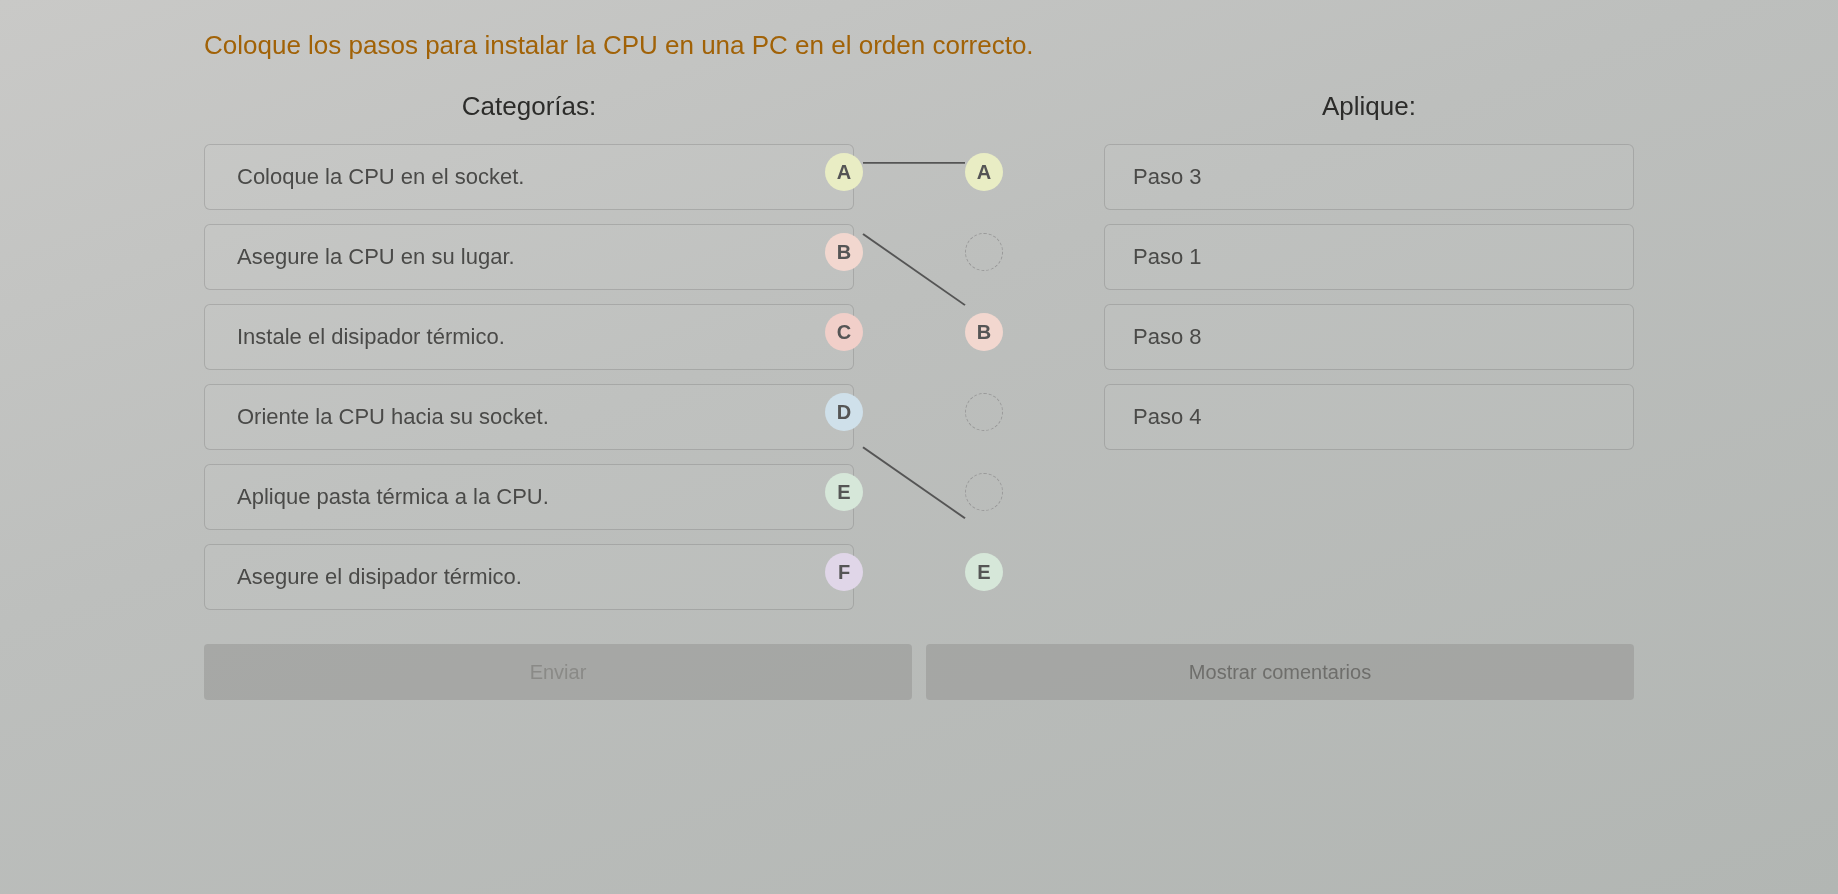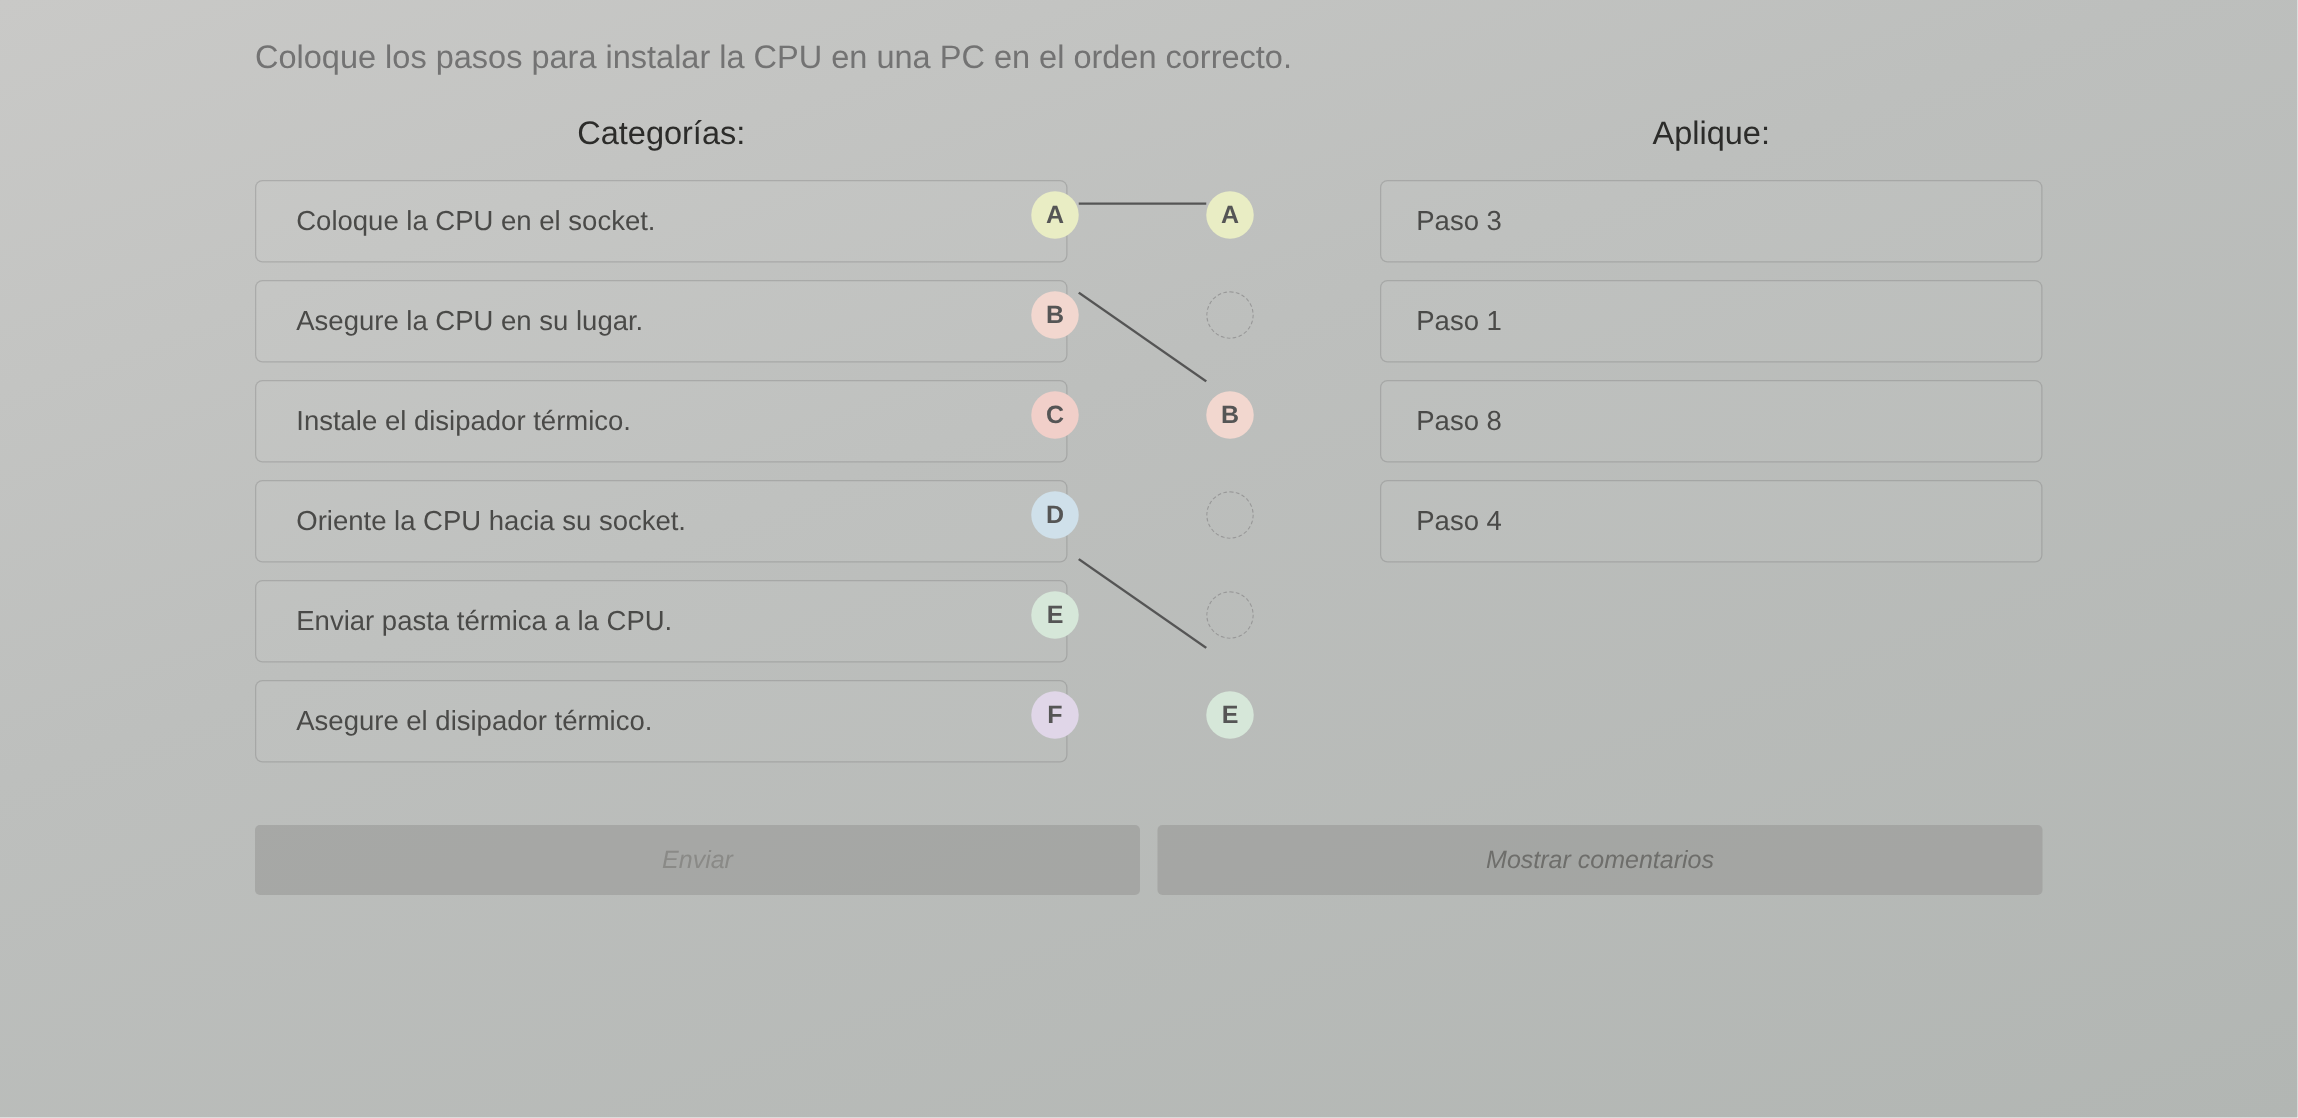--- a/index.html
+++ b/index.html
@@ -11,21 +11,21 @@
       padding:30px 40px;
       overflow:hidden;
     }
     .wrap{
       width:1430px;
       margin:0 auto;
       position:relative;
     }
     .prompt{
       font-size:26px;
-      color:#737373;
+      color:#a16207;
       margin-bottom:30px;
       margin-left:0;
     }
     .cols{
       display:flex;
       gap:0;
       position:relative;
     }
     .col{ position:relative; }
     .col-left{ width:650px; }
@@ -79,22 +79,21 @@
       position:absolute;
       top:0;left:0;
       width:100%;height:100%;
       pointer-events:none;
     }
     svg.links line{stroke:#555;stroke-width:2;}
 
     .btnbar{
       display:flex;
       gap:14px;
-      margin-top:36px;
-      font-style:italic;
+      margin-top:20px;
     }
     .btn{
       flex:1;
       height:56px;
       background:rgba(150,150,148,0.55);
       border-radius:4px;
       display:flex;align-items:center;justify-content:center;
       font-size:20px;
       color:#8a8a87;
       cursor:pointer;
@@ -119,21 +118,21 @@
           <div class="row">
             <span>Asegure la CPU en su lugar.</span>
           </div>
           <div class="row">
             <span>Instale el disipador térmico.</span>
           </div>
           <div class="row">
             <span>Oriente la CPU hacia su socket.</span>
           </div>
           <div class="row">
-            <span>Enviar pasta térmica a la CPU.</span>
+            <span>Aplique pasta térmica a la CPU.</span>
           </div>
           <div class="row">
             <span>Asegure el disipador térmico.</span>
           </div>
         </div>
     </div>
 
     <div class="col col-right">
       <div class="col-title">Aplique:</div>
       <div id="opt-rows">

